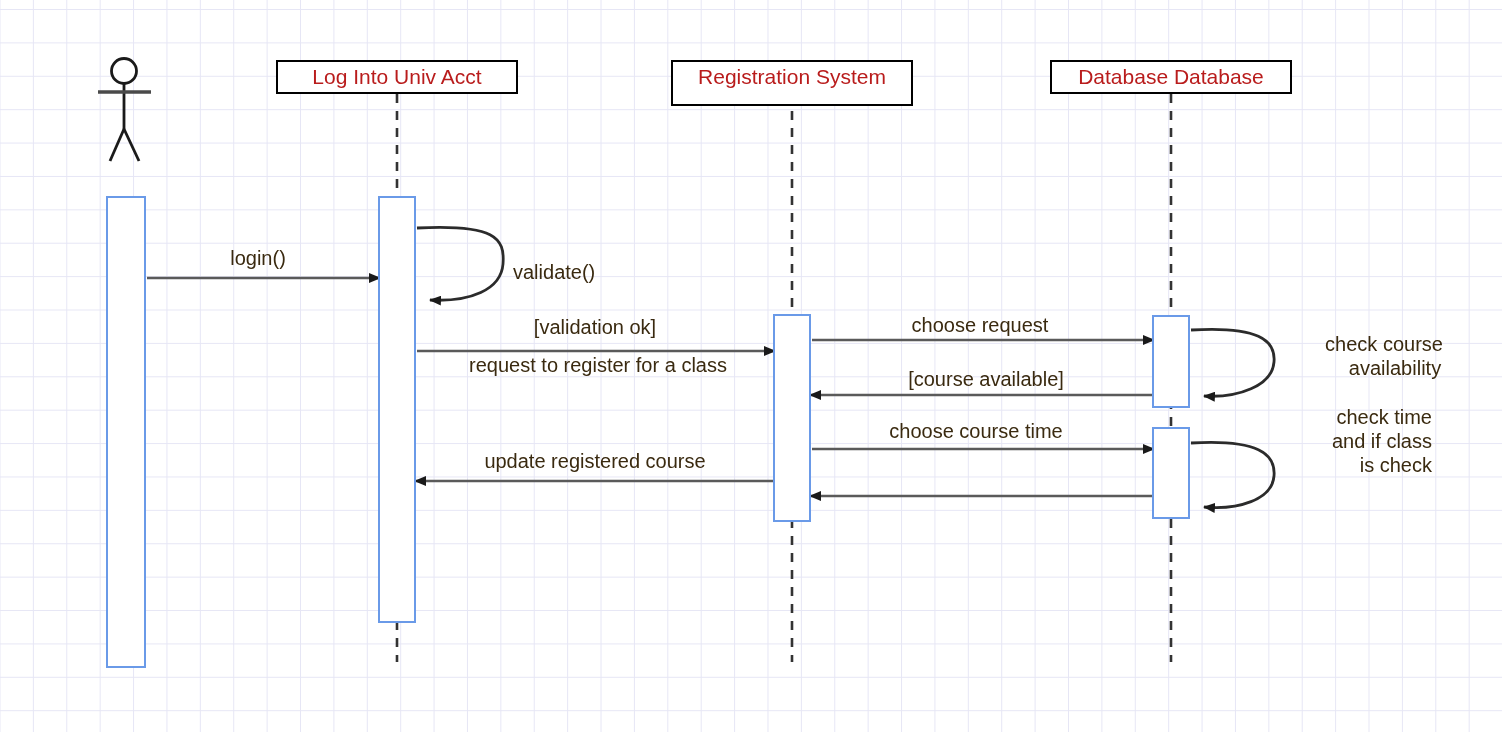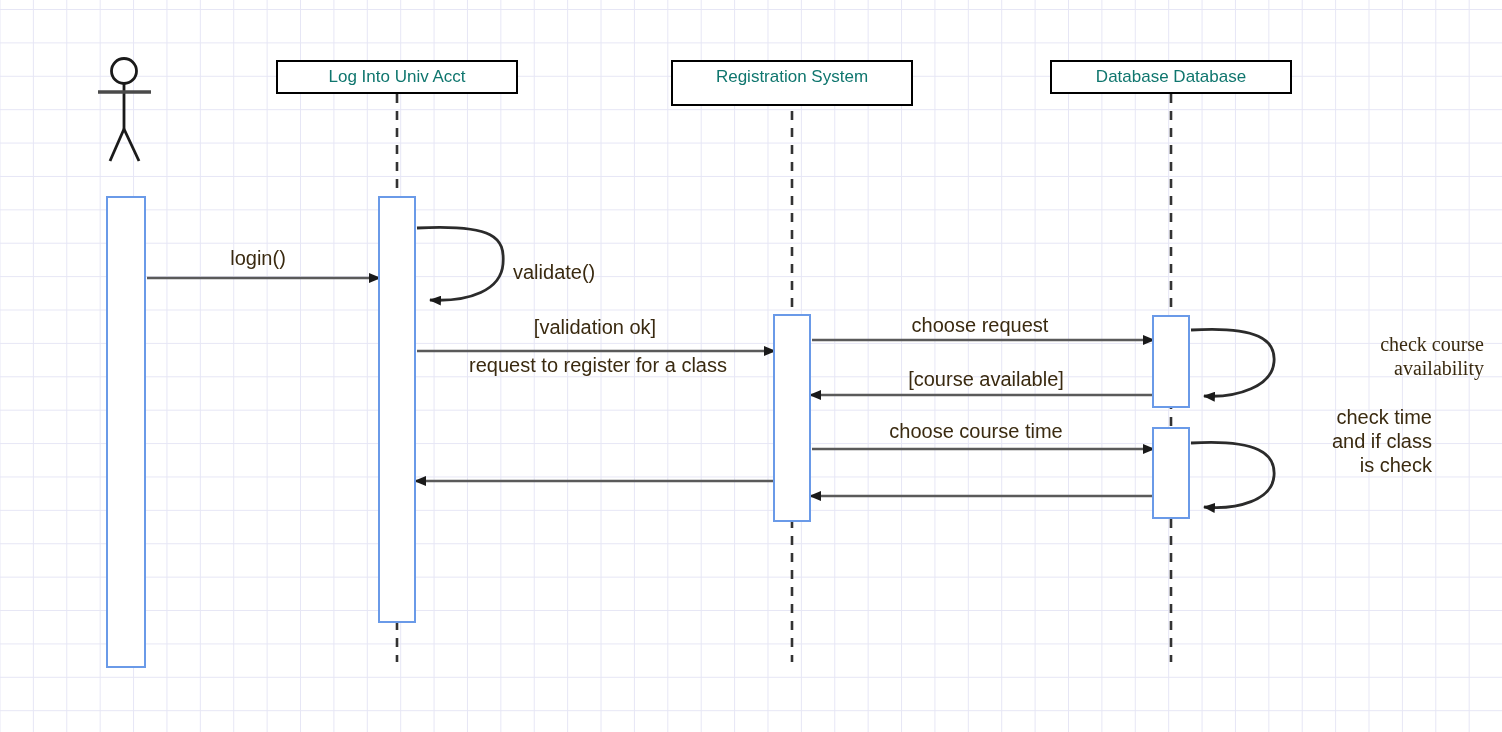--- a/index.html
+++ b/index.html
@@ -39,23 +39,23 @@
     white-space: nowrap;
     letter-spacing: 0px;
   }
   .lbl.center { transform: translateX(-50%); text-align: center; }
   .lbl.multi { white-space: normal; text-align: center; }
   .hdr {
     position: absolute;
     box-sizing: border-box;
     background: #ffffff;
     border: 2px solid #000000;
-    color: #0f766e;
+    color: #b91c1c;
     font-family: "Liberation Sans", sans-serif;
-    font-size: 17px;
+    font-size: 21px;
     line-height: 30px;
     text-align: center;
     padding: 0 12px;
     white-space: nowrap;
     transform: translateX(-50%);
   }
   .act {
     position: absolute;
     box-sizing: border-box;
     background: #ffffff;
@@ -125,30 +125,31 @@
 
   <div class="lbl center" style="left:258px; top:246px;">login()</div>
 
   <div class="lbl" style="left:513px; top:260px;">validate()</div>
 
   <div class="lbl center" style="left:595px; top:315px;">[validation ok]</div>
   <div class="lbl center" style="left:598px; top:353px;">request to register for a class</div>
 
   <div class="lbl center" style="left:980px; top:313px;">choose request</div>
 
-  <div class="lbl multi" style="left:1284px; top:332px; width:200px; text-align:right;font-family:Liberation Serif, serif;">
+  <div class="lbl multi" style="left:1284px; top:332px; width:200px; text-align:center;">
     <span>check course</span><br>
     <span style="margin-left:22px; display:inline-block;">availability</span>
   </div>
 
   <div class="lbl center" style="left:986px; top:367px;">[course available]</div>
 
   <div class="lbl center" style="left:976px; top:419px;">choose course time</div>
 
   <div class="lbl multi" style="left:1274px; top:405px; width:158px; text-align:right;">
     <span>check time</span><br>
     <span>and if class</span><br>
     <span>is check</span>
   </div>
 
 
+  <div class="lbl center" style="left:595px; top:449px;">update registered course</div>
 
 </div>
 
 </body></html>

